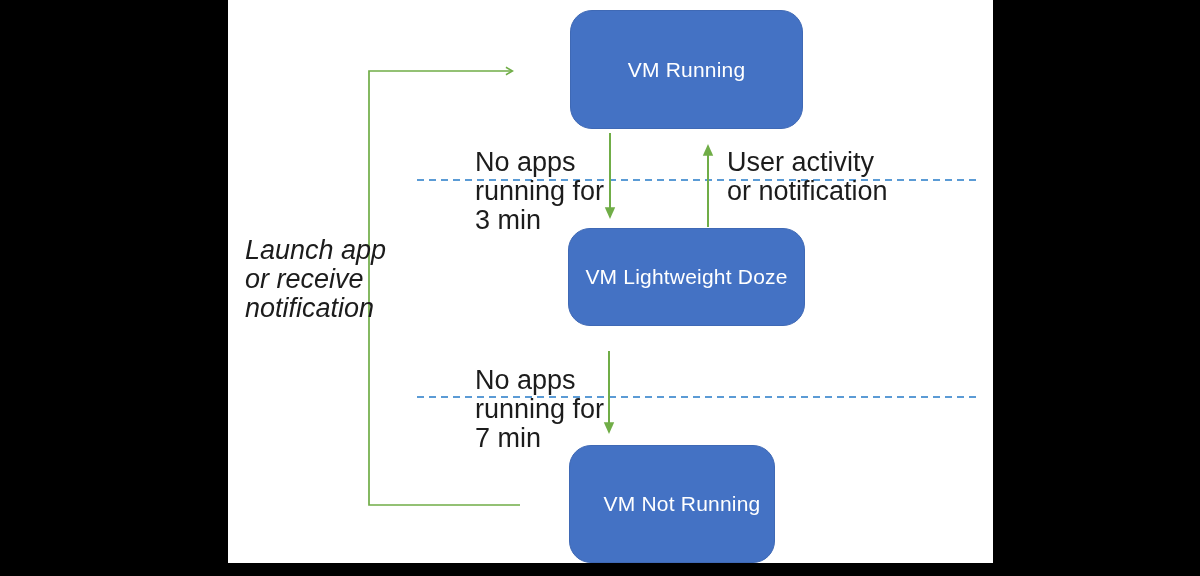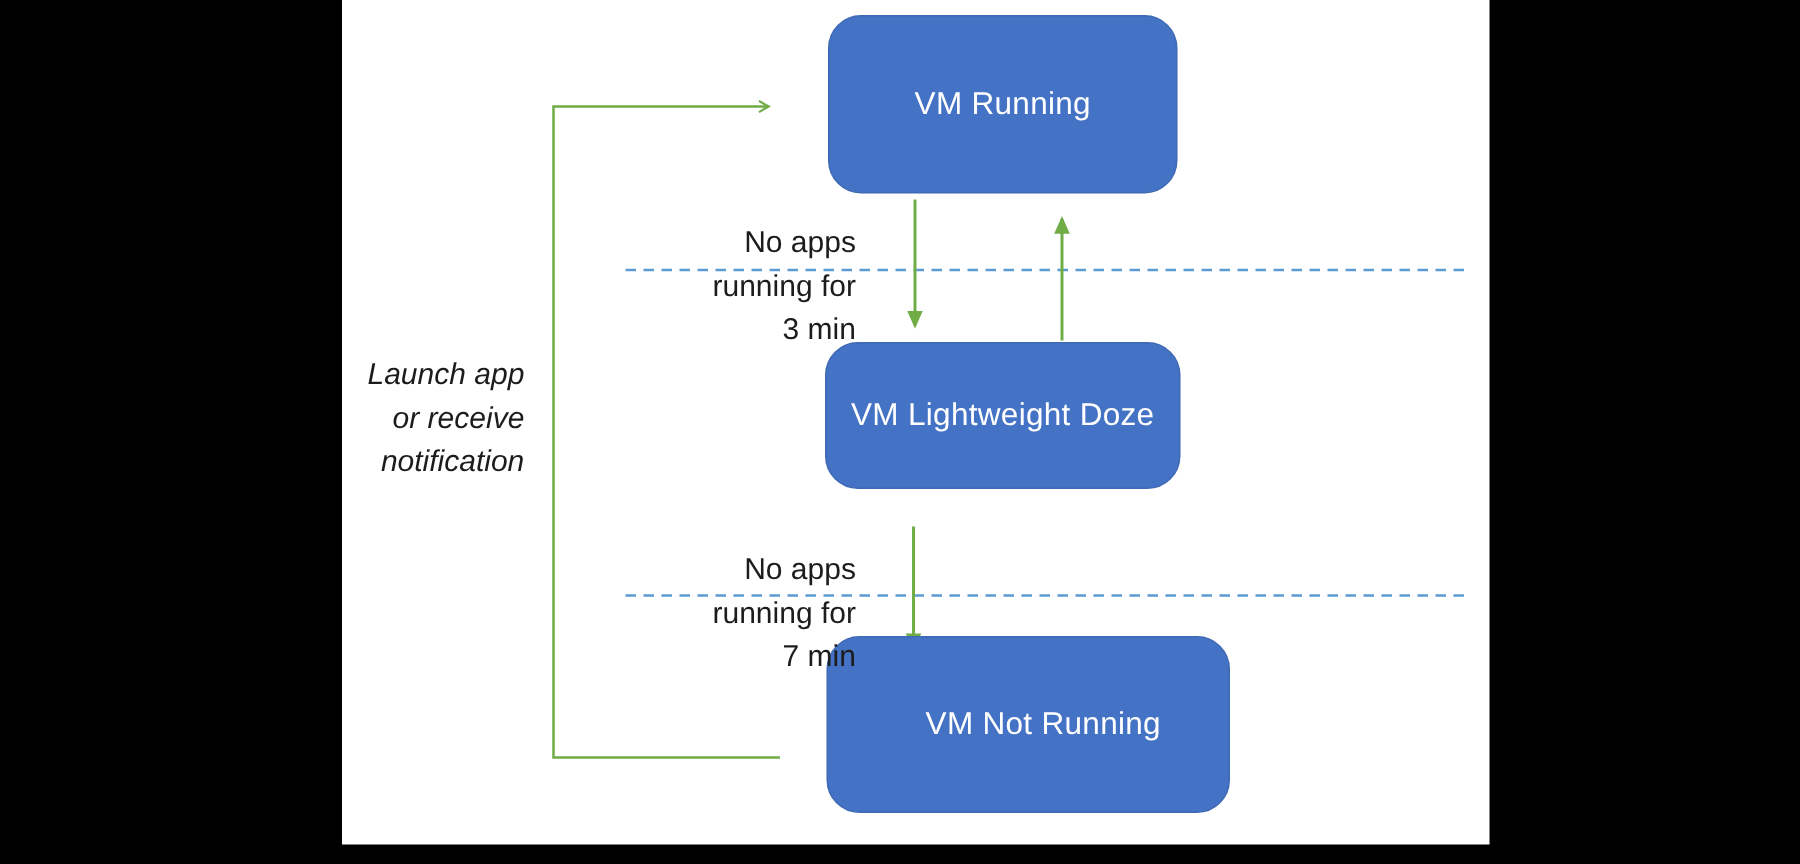--- a/index.html
+++ b/index.html
@@ -35,37 +35,38 @@
   }
   .ah-fill { fill: var(--arrow-green, #70ad47); }
   .ah-stroke { stroke: var(--arrow-green, #70ad47); fill: none; }
   .node {
     position: absolute;
     background: var(--node-fill, #4472c4);
     border: 1px solid var(--node-border, #3f69b5);
     border-radius: 22px;
     display: flex; align-items: center; justify-content: center;
     box-sizing: border-box;
+    margin-left: 18px;
   }
   .node-label {
     color: var(--node-text, #fff);
     font-size: 21px;
     letter-spacing: 0.2px;
     text-align: center;
   }
   .node-running      { left: 324px; top: 10px;  width: 233px; height: 119px; }
   .node-doze         { left: 322px; top: 228px; width: 237px; height: 98px; }
-  .node-not-running  { left: 323px; top: 424px; width: 269px; height: 118px; padding-left: 20px; }
+  .node-not-running  { left: 323px; top: 445px; width: 206px; height: 118px; padding-left: 20px; }
   .edge-label {
     position: absolute;
     color: var(--label-text, #1c1c1c);
-    font-size: 20px;
+    font-size: 27px;
     line-height: 29px;
     white-space: pre-line;
-    text-align: right;
+    text-align: left;
   }
   .label-no-apps-3   { left: 247px; top: 148px; }
   .label-user-act    { left: 499px; top: 148px; }
   .label-no-apps-7   { left: 247px; top: 366px; }
   .label-launch-app  { left: 17px;  top: 236px; font-style: italic; }
 </style>
 </head>
 <body>
 
 <div class="stage">
@@ -100,20 +101,22 @@
     </div>
 
     <div class="node node-not-running">
       <span class="node-label">VM Not Running</span>
     </div>
 
     <div class="edge-label label-no-apps-3">No apps
 running for
 3 min</div>
 
+    <div class="edge-label label-user-act">User activity
+or notification</div>
 
     <div class="edge-label label-no-apps-7">No apps
 running for
 7 min</div>
 
     <div class="edge-label label-launch-app">Launch app
 or receive
 notification</div>
 
   </div>

